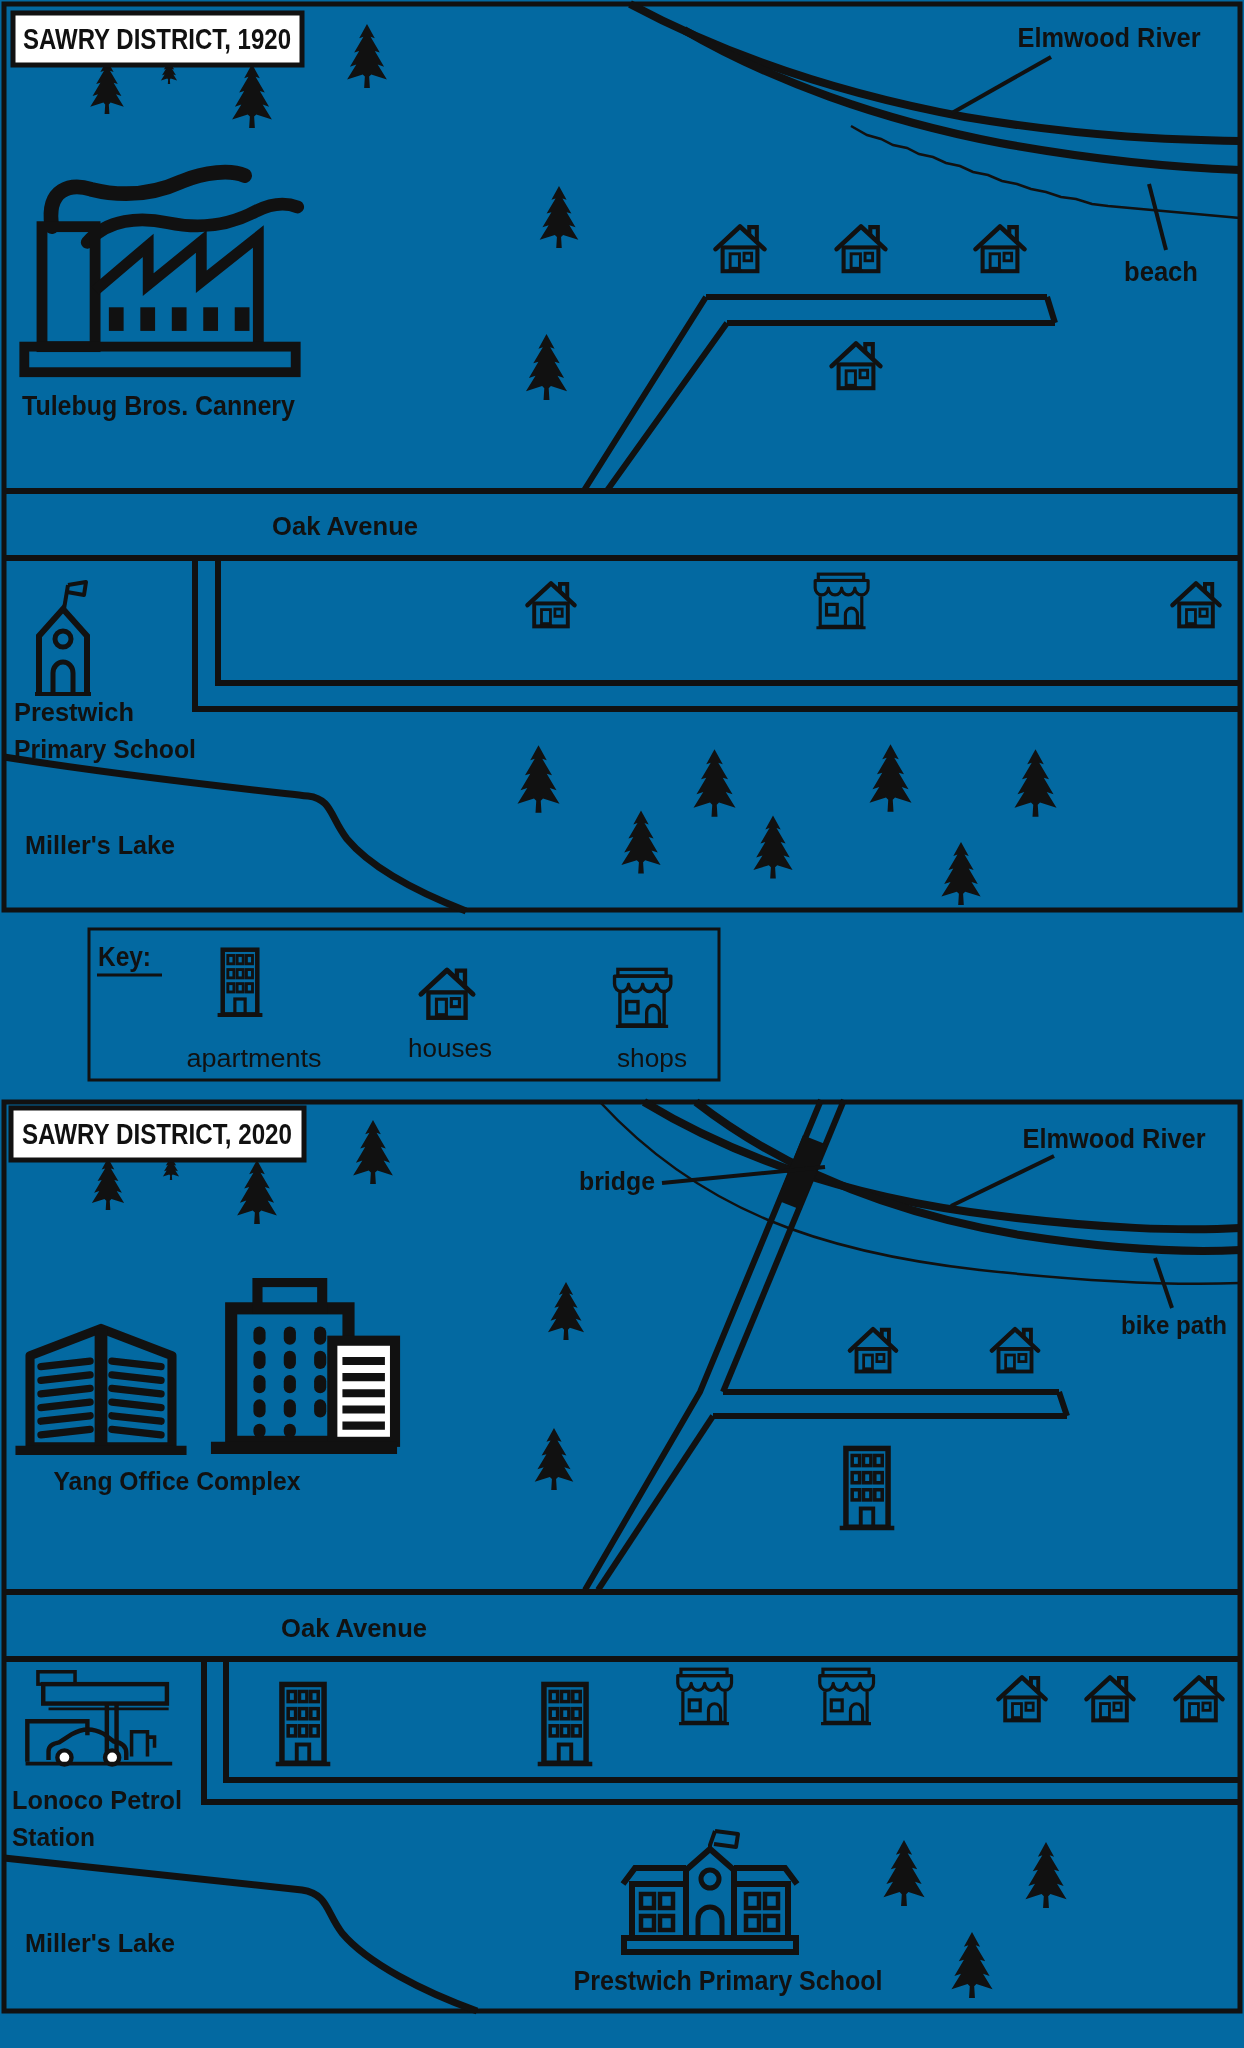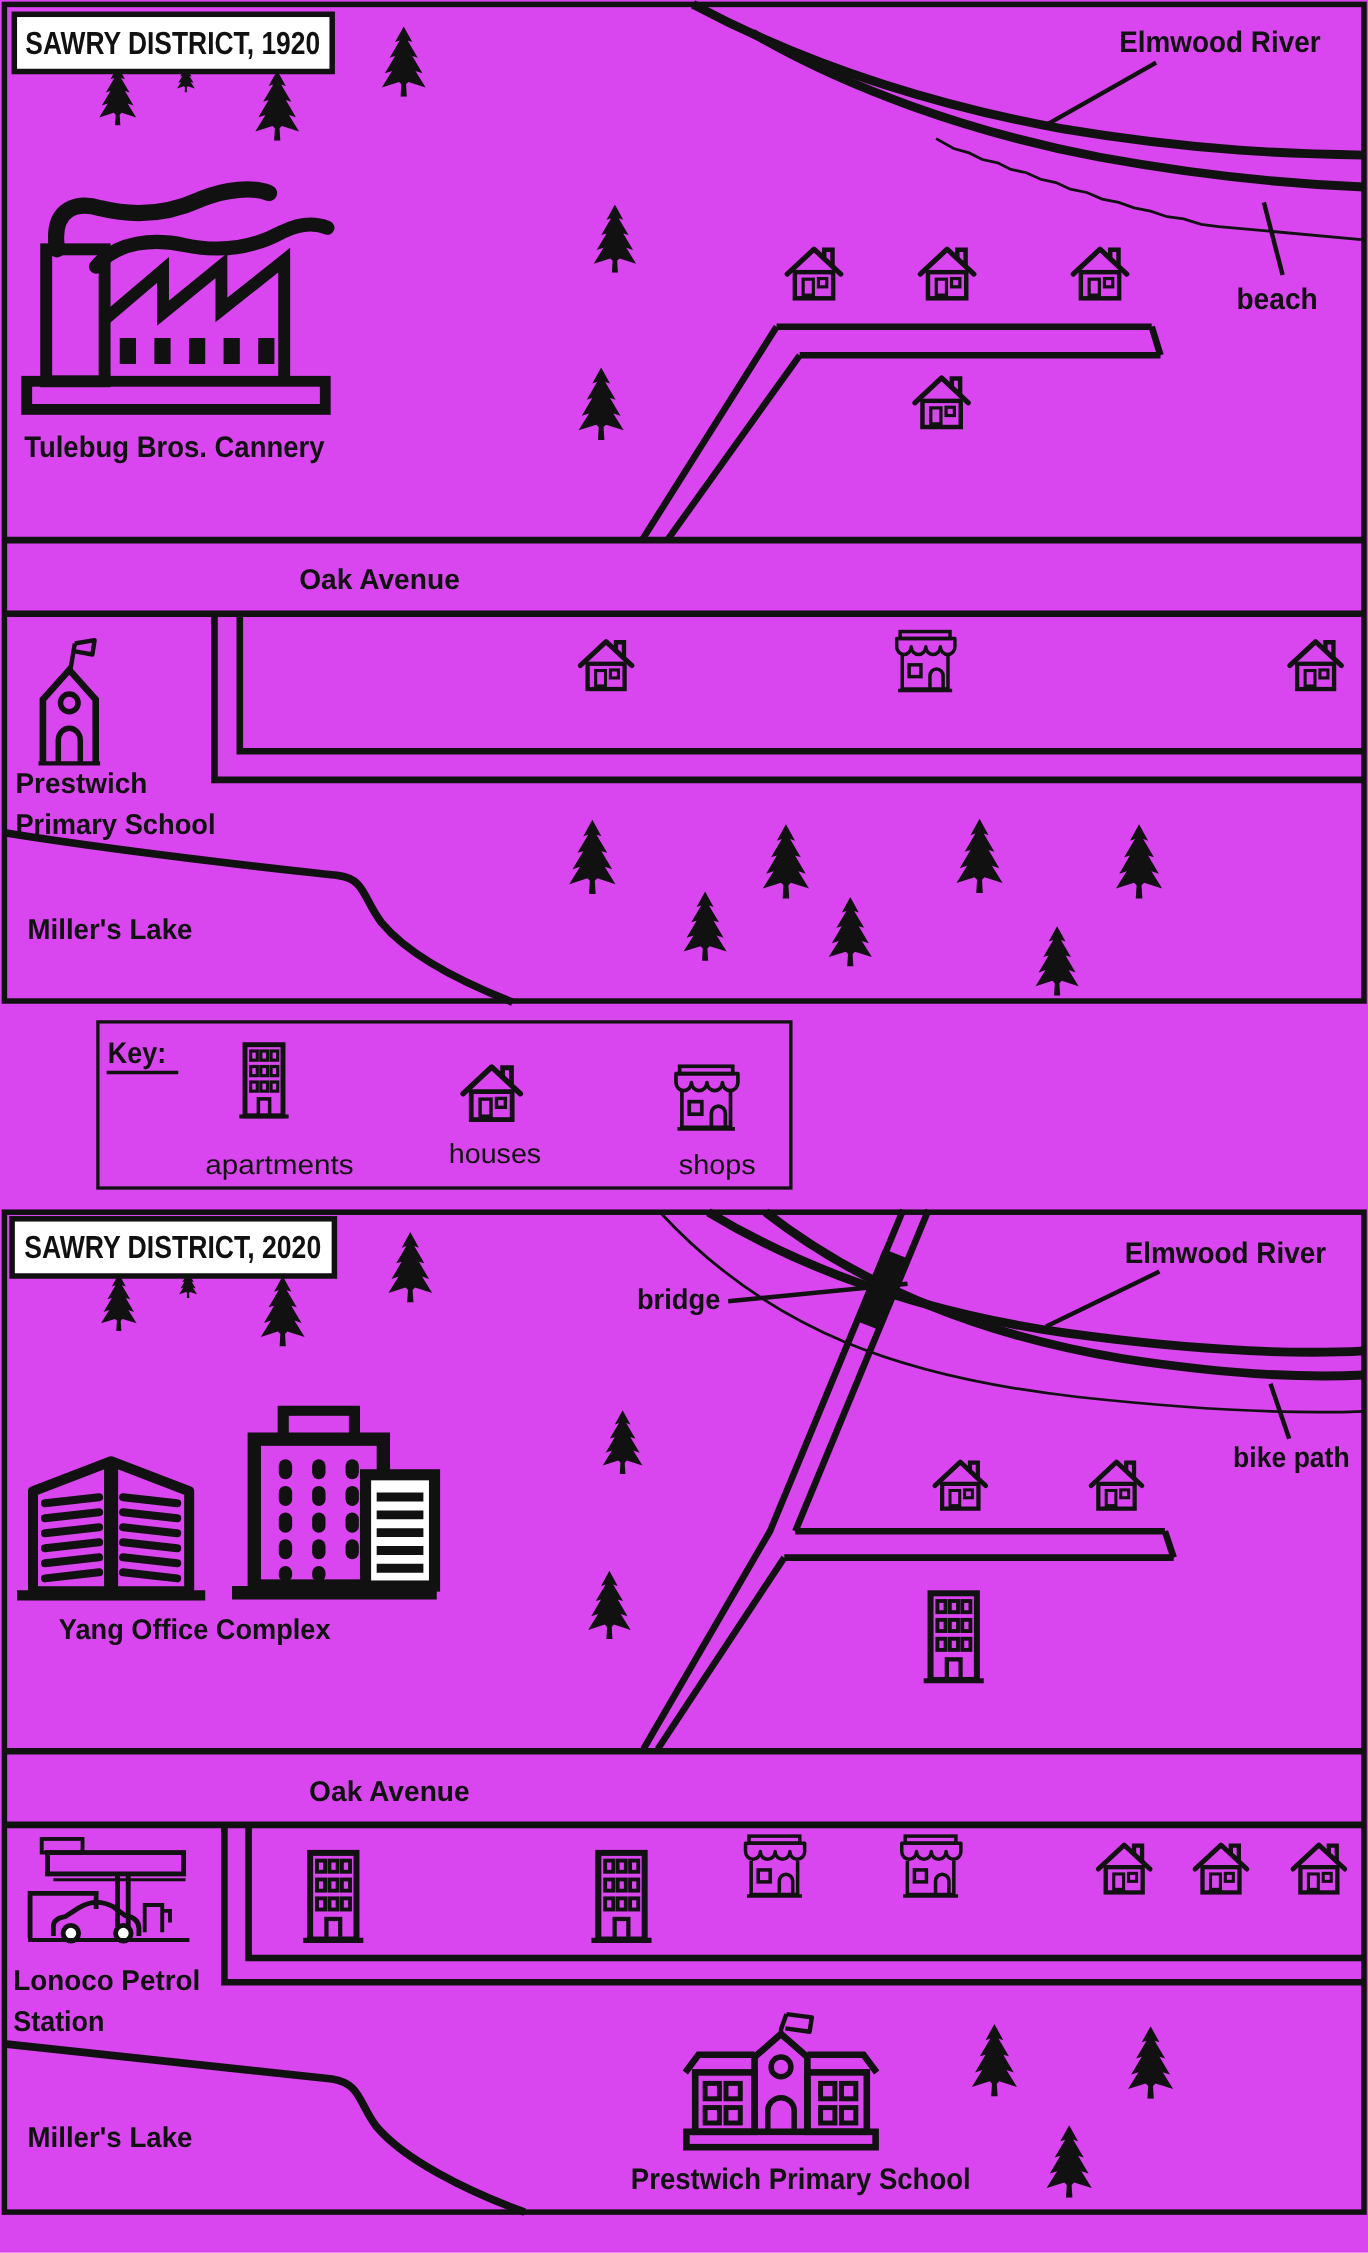--- a/index.html
+++ b/index.html
@@ -1,16 +1,16 @@
 <!DOCTYPE html>
 <html><head>
 <meta charset="utf-8">
 <style>
   html,body{margin:0;padding:0;background:#ffffff;}
-  .stage{position:relative;width:1244px;height:2048px;background:#d946ef;overflow:hidden;}
+  .stage{position:relative;width:1244px;height:2048px;background:#0369a1;overflow:hidden;}
   svg{position:absolute;left:0;top:0;display:block;}
   .lbl{font-family:"Liberation Sans",sans-serif;font-weight:700;fill:#111;}
   .lbl-reg{font-family:"Liberation Sans",sans-serif;font-weight:400;fill:#111;}
   .ink{stroke:#111;fill:none;}
 </style>
 </head>
 <body>
 
 <div class="stage">
 <svg width="1244" height="2048" viewBox="0 0 1244 2048" xmlns="http://www.w3.org/2000/svg" xmlns:xlink="http://www.w3.org/1999/xlink">

